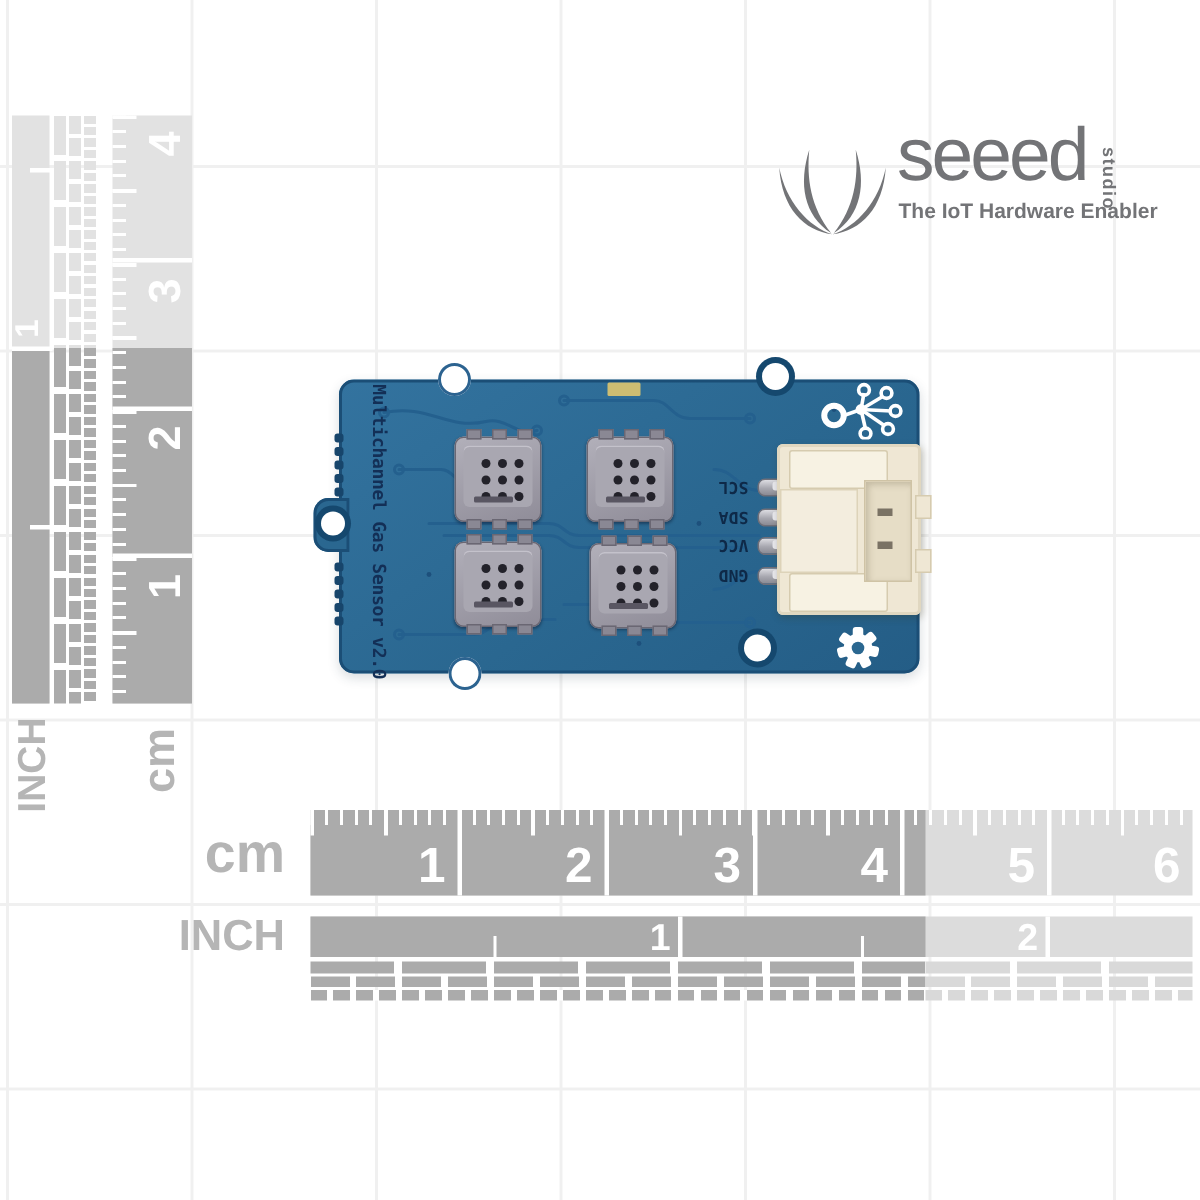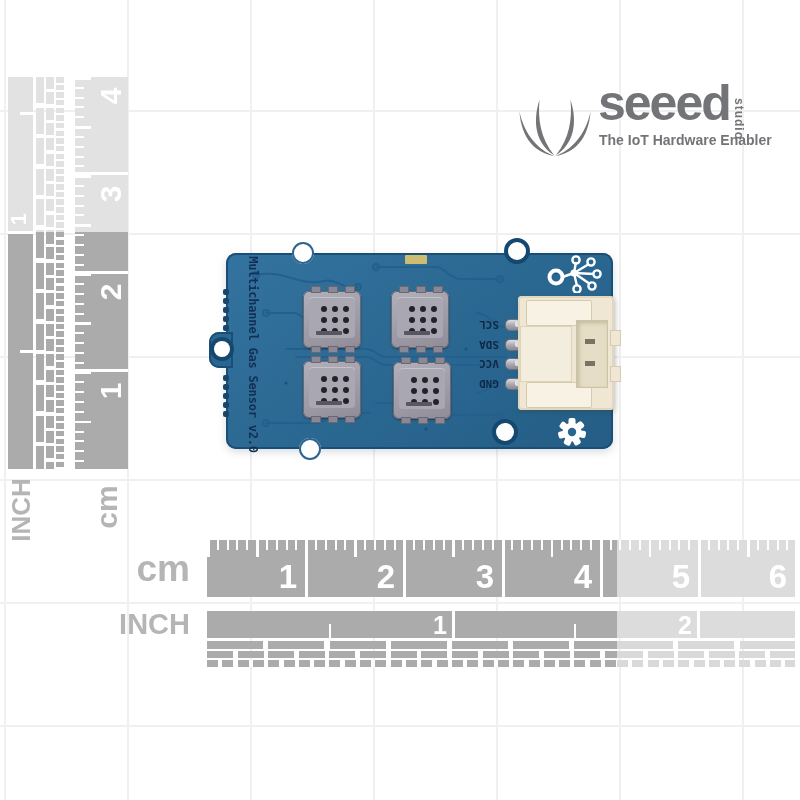--- a/index.html
+++ b/index.html
@@ -6,21 +6,21 @@
   .canvas{position:relative;width:800px;height:800px;background:#fff;overflow:hidden;
           font-family:"Liberation Sans", sans-serif;}
   
   .grid{position:absolute;inset:0;
     background-image:linear-gradient(#f0f0f0 2px,transparent 2px),
                      linear-gradient(90deg,#f0f0f0 2px,transparent 2px);
     background-size:123px 123px;background-position:4px 110px;}
   
   .logo{position:absolute;left:512px;top:88px;width:270px;height:80px;color:#737477;}
   .logo-mark{position:absolute;left:2px;top:2px;}
-  .brand{position:absolute;left:86px;top:-14px;font-weight:700;font-size:50px;letter-spacing:-2px;}
+  .brand{position:absolute;left:86px;top:-14px;font-weight:400;font-size:50px;letter-spacing:-2px;}
   .studio{position:absolute;left:234px;top:10px;font-size:12px;font-weight:700;letter-spacing:1px;
           transform:rotate(90deg);transform-origin:left top;}
   .tagline{position:absolute;left:87px;top:44px;font-size:14px;font-weight:700;white-space:nowrap;}
   
   .vr-bar{position:absolute;background:#e2e2e2;}
   .vr-dark{position:absolute;background:#ababab;}
   .vtick{position:absolute;background:#fff;}
   .vnum{position:absolute;color:#fff;font-weight:700;transform:rotate(-90deg);text-align:center;}
   .vcol{position:absolute;width:8px;}
   .vcol-seg{position:absolute;left:0;width:8px;}

